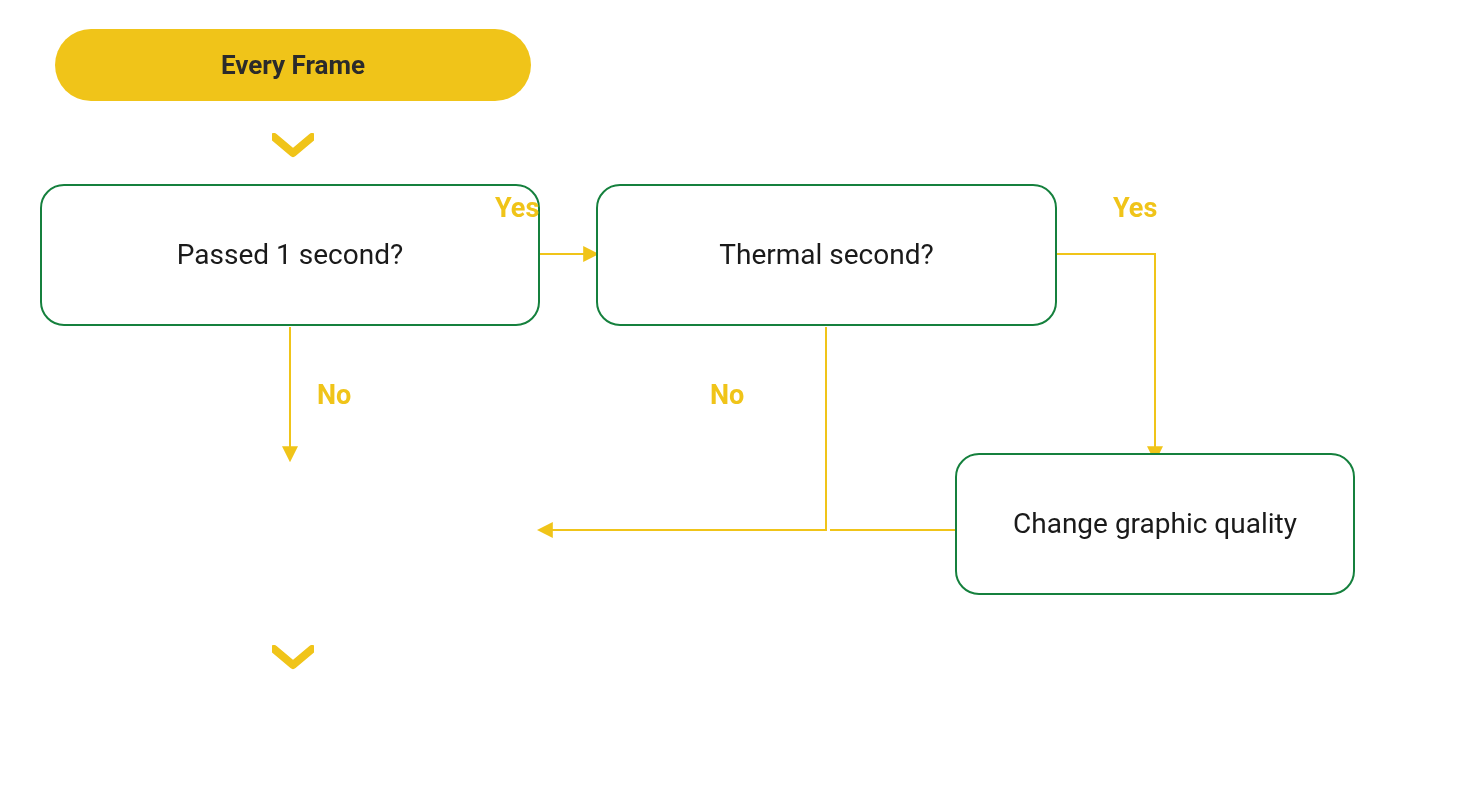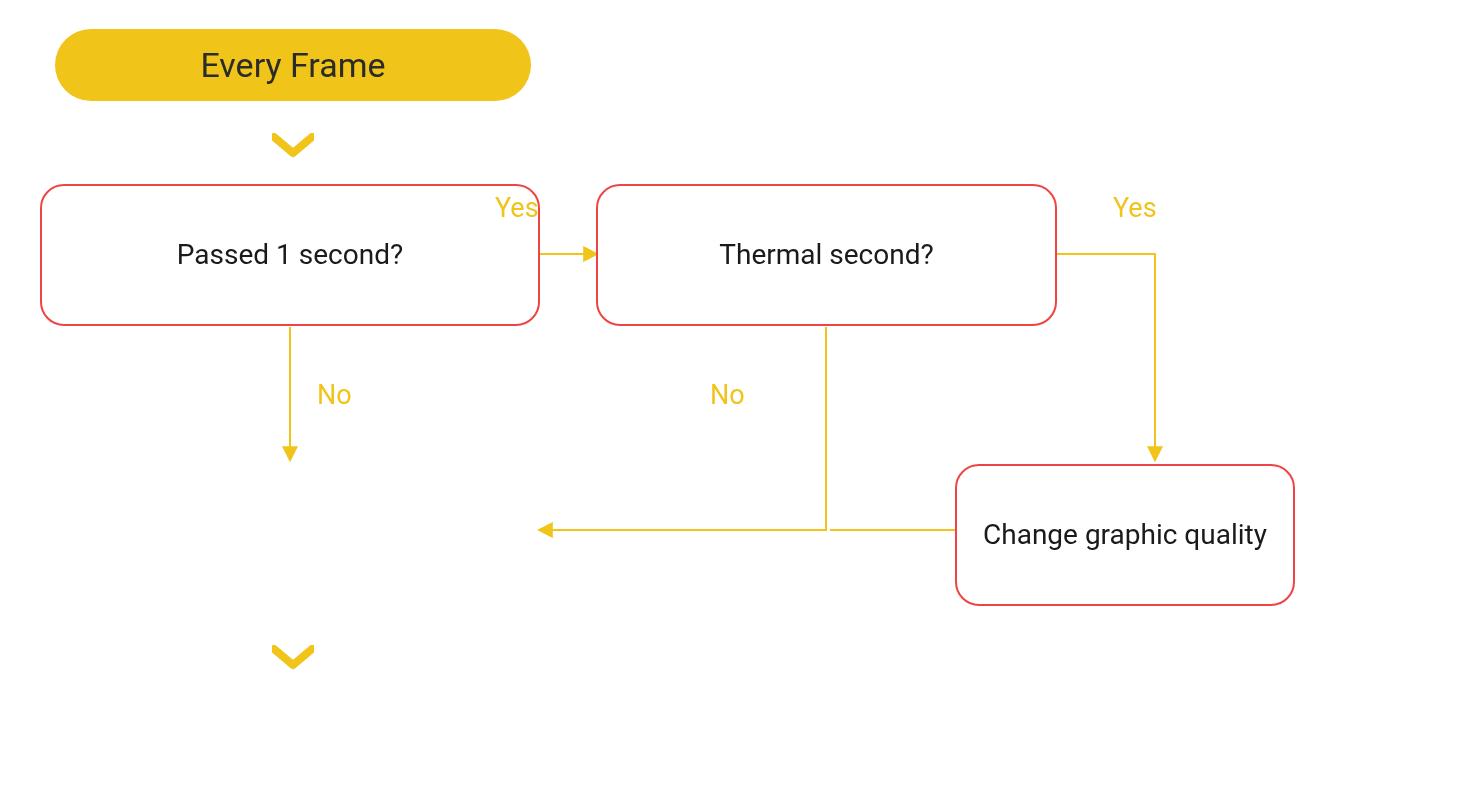--- a/index.html
+++ b/index.html
@@ -12,48 +12,48 @@
     }
     .canvas {
       position: relative;
       width: 1471px;
       height: 799px;
     }
     .terminal {
       position: absolute;
       background: #f0c419;
       color: #2b2b2b;
-      font-weight: 400;
-      font-size: 34px;
+      font-weight: 700;
+      font-size: 26px;
       border-radius: 40px;
       display: flex;
       align-items: center;
       justify-content: center;
       text-align: center;
     }
     .decision, .process {
       position: absolute;
       background: #fff;
-      border: 2px solid #ef4444;
+      border: 2px solid #15803d;
       border-radius: 24px;
       color: #1a1a1a;
       font-size: 28px;
       font-weight: 400;
       display: flex;
       align-items: center;
       justify-content: center;
       text-align: center;
       line-height: 1.35;
       padding: 0 18px;
     }
     .label {
       position: absolute;
       color: #f0c419;
       font-size: 27px;
-      font-weight: 400;
+      font-weight: 700;
     }
     .chevron {
       position: absolute;
       color: #f0c419;
       font-size: 44px;
       font-weight: 700;
       line-height: 1;
     }
     svg.connectors {
       position: absolute;
@@ -100,21 +100,21 @@
 
   <div class="decision" style="left:40px; top:184px; width:500px; height:142px;">
     <span>Passed 1 second?</span>
   </div>
 
   <div class="decision" style="left:596px; top:184px; width:461px; height:142px;">
     <span>Thermal second?</span>
   </div>
 
 
-  <div class="process" style="left:955px; top:464px; width:340px; height:142px;">
+  <div class="process" style="left:955px; top:453px; width:400px; height:142px;">
     <span>Change graphic quality</span>
   </div>
 
   <div class="chevron" style="left:272px; top:636px;">
     <svg width="42" height="28" viewBox="0 0 42 28">
         <path d="M2 4 L21 20 L40 4" stroke="#f0c419" stroke-width="8" fill="none" stroke-linecap="round" stroke-linejoin="round"></path>
       </svg>
   </div>
 
 

